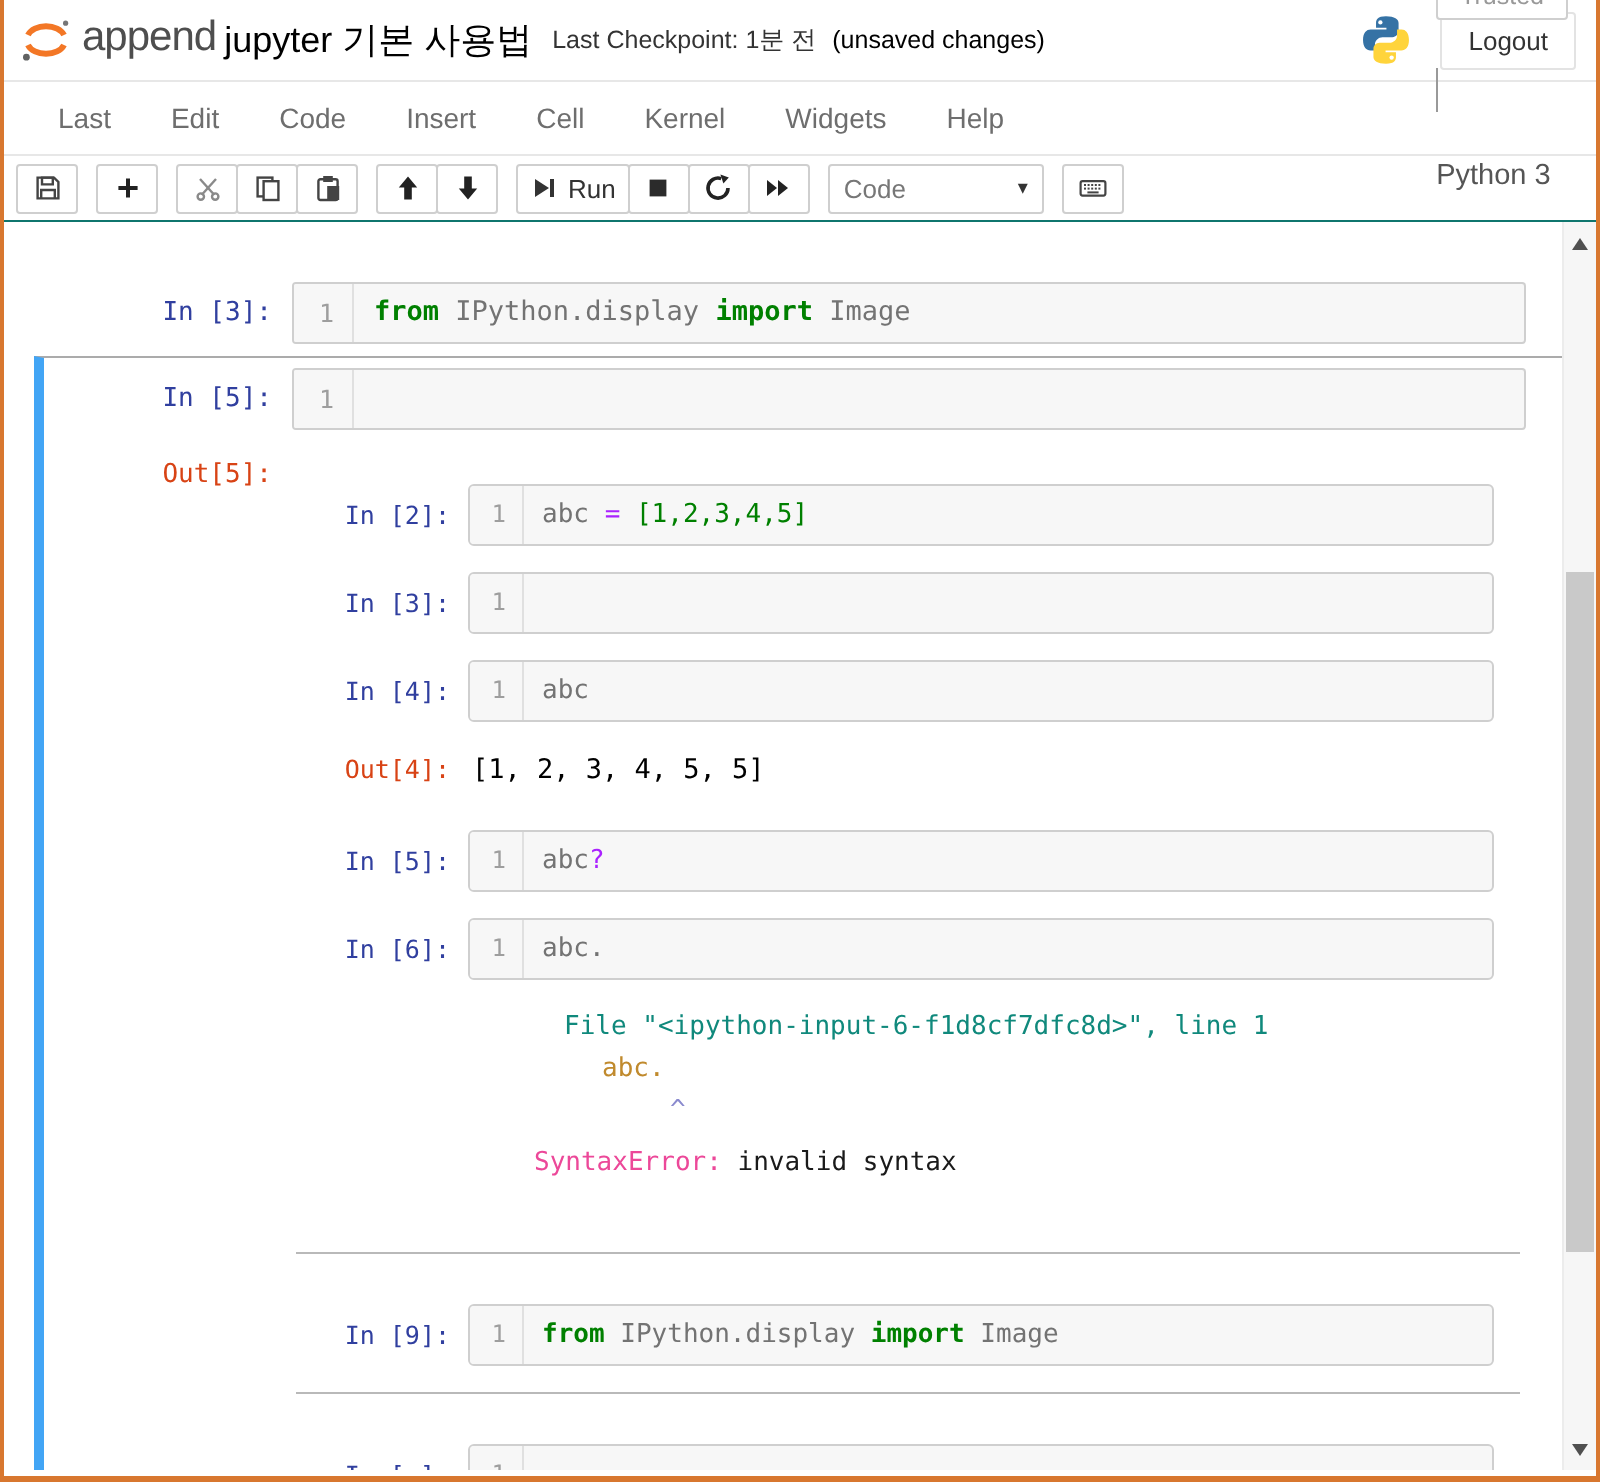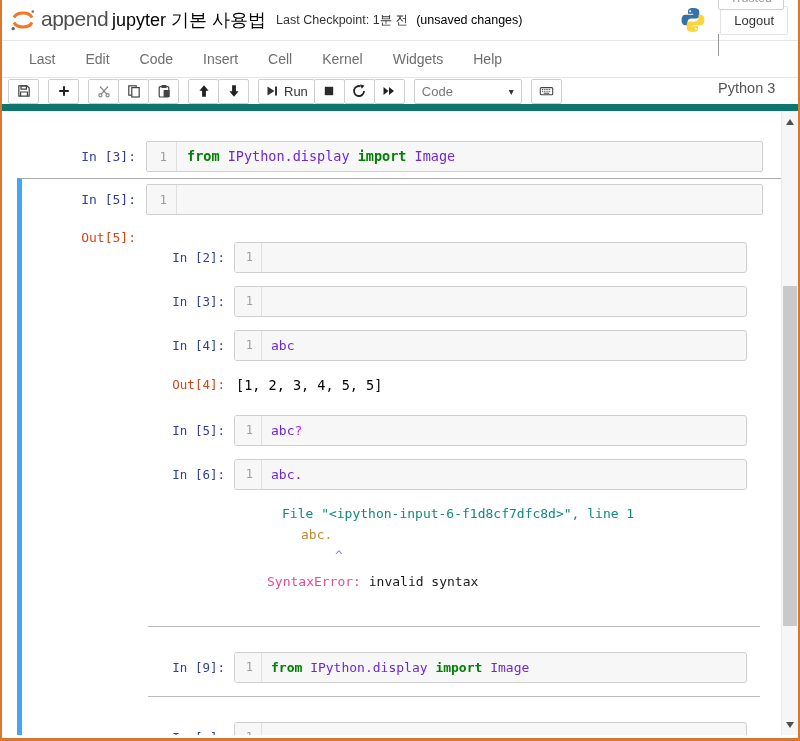--- a/index.html
+++ b/index.html
@@ -26,21 +26,21 @@
   .menu-item { display:inline-block; padding:9px 15px; font-size:14px; color:#6e6e6e; cursor:pointer; }
   .menu-right { display:flex; align-items:flex-start; gap:24px;flex-direction:column; }
   .trusted { border:1px solid #cfcfcf; background:#fff; color:#999; font-size:12.5px;
              padding:4px 11px; border-radius:2px; font-family:inherit; }
   .vdiv { width:1px; height:22px; background:#999; }
   .kernel-name { font-size:14.5px; color:#555; }
   .kernel-dot { width:13px; height:13px; border:2px solid #555; border-radius:50%; box-sizing:border-box; display:inline-block; }
 
   
   .toolbar { height:33px; display:flex; align-items:center; gap:9px; padding-left:6px;
-             border-bottom:7px solid #0f766e; box-sizing:border-box; }
+             border-bottom:1px solid #0f766e; box-sizing:border-box; }
   .btn-group { display:flex; }
   .tb-btn { display:flex; align-items:center; justify-content:center; gap:5px; min-width:31px; height:25px;
             background:#fff; border:1px solid #cfcfcf; border-radius:2px; margin-left:-1px;
             color:#333; font-size:13px; padding:0 6px; box-sizing:border-box; cursor:pointer; font-family:inherit; }
   .btn-group .tb-btn:first-child { margin-left:0; }
   .cell-select { display:flex; align-items:center; justify-content:space-between; width:108px; height:25px;
                  border:1px solid #cfcfcf; border-radius:2px; background:#fff; padding:0 7px;
                  font-size:13px; color:#777; box-sizing:border-box; cursor:pointer; }
   .caret { font-size:10px; color:#333; }
 
@@ -89,21 +89,21 @@
   .tb-syntax { margin-top:5px; }
   .tb-name { color:#ec4899; }
   .tb-msg  { color:#1a1a1a; }
   .embedded-divider { border-top:1px solid #b9b9b9; margin:0 3px 25px 2px; }
 
   
   .tk-kw  { color:#008000; font-weight:bold;margin-top:32px; }
   .tk-num { color:#008000; }
   .tk-str { color:#BA2121; }
   .tk-op  { color:#AA22FF; }
-  .tk-pl  { color:#6d28d9; }
+  .tk-pl  { color:#737373; }
 
   
   .scrollbar { position:absolute; top:0; right:0; width:17px; height:100%; background:#f6f6f6;
                border-left:1px solid #ececec; box-sizing:border-box; }
   .sb-btn { position:absolute; left:0; width:100%; height:15px; display:flex; align-items:center; justify-content:center; cursor:pointer; }
   .sb-up { top:3px; } .sb-down { bottom:3px; }
   .tri-up   { width:0; height:0; border-left:4px solid transparent; border-right:4px solid transparent; border-bottom:6px solid #505050; }
   .tri-down { width:0; height:0; border-left:4px solid transparent; border-right:4px solid transparent; border-top:6px solid #505050; }
   .sb-thumb { position:absolute; left:1px; right:1px; top:175px; height:340px; background:#c9c9c9; cursor:pointer; }
 </style>
@@ -278,20 +278,21 @@
           </div>
         </div>
         <div class="cell-row outrow">
           <div class="prompt out">Out[5]:</div>
           <div class="output-content">
             <div class="embedded" id="embedded">
                 <div class="mini-row">
                   <div class="mini-prompt" style="color: rgb(48, 63, 159);">In [2]:</div>
                   <div class="mini-box">
                     <div class="mini-gutter">1</div>
+                    <div class="mini-code"><span class="tk-pl">abc </span><span class="tk-op">= </span><span class="tk-num">[1,2,3,4,5]</span></div>
                   </div>
                 </div>
                 <div class="mini-row">
                   <div class="mini-prompt" style="color: rgb(48, 63, 159);">In [3]:</div>
                   <div class="mini-box">
                     <div class="mini-gutter">1</div>
                   </div>
                 </div>
                 <div class="mini-row">
                   <div class="mini-prompt" style="color: rgb(48, 63, 159);">In [4]:</div>

